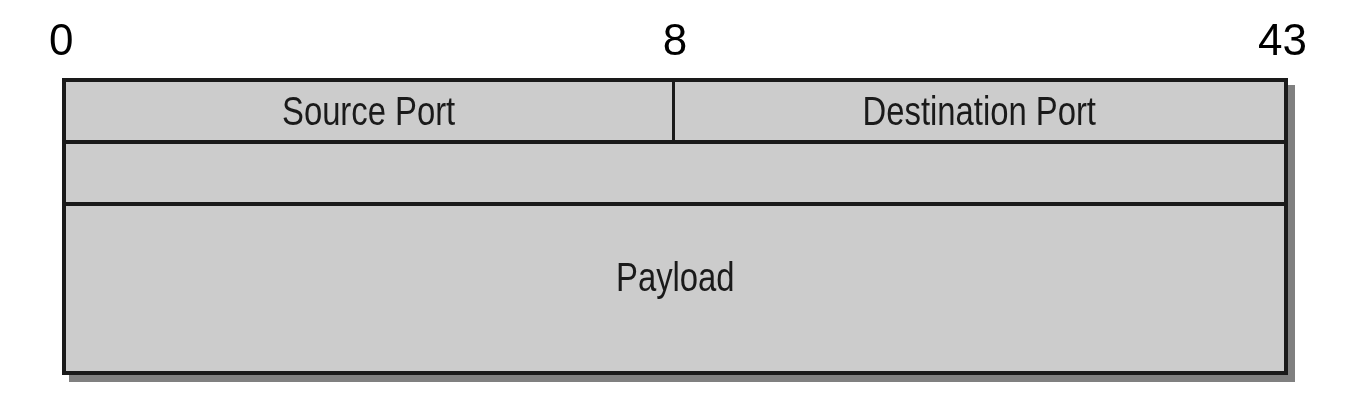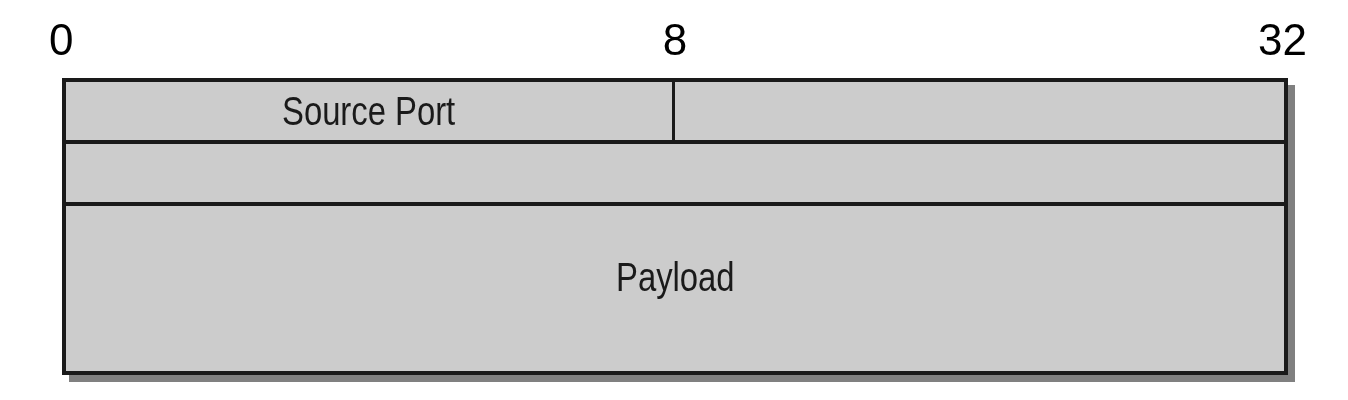--- a/index.html
+++ b/index.html
@@ -116,30 +116,33 @@
   }
 </style>
 </head>
 <body>
 
 <div id="diagram">
 
   <div class="ruler">
     <span class="tick-label tick-start">0</span>
     <span class="tick-label tick-middle">8</span>
-    <span class="tick-label tick-end">32</span>
+    <span class="tick-label tick-end">43</span>
   </div>
 
   <div class="packet-shadow"></div>
 
   <div class="packet">
 
     <div class="row row-16bit">
       <div class="cell cell-half left">
         <span class="field-label">Source Port</span>
+      </div>
+      <div class="cell cell-half right">
+        <span class="field-label">Destination Port</span>
       </div>
     </div>
 
     <div class="row row-16bit">
     </div>
 
     <div class="row row-payload">
       <div class="cell cell-full">
         <span class="field-label">Payload</span>
       </div>

